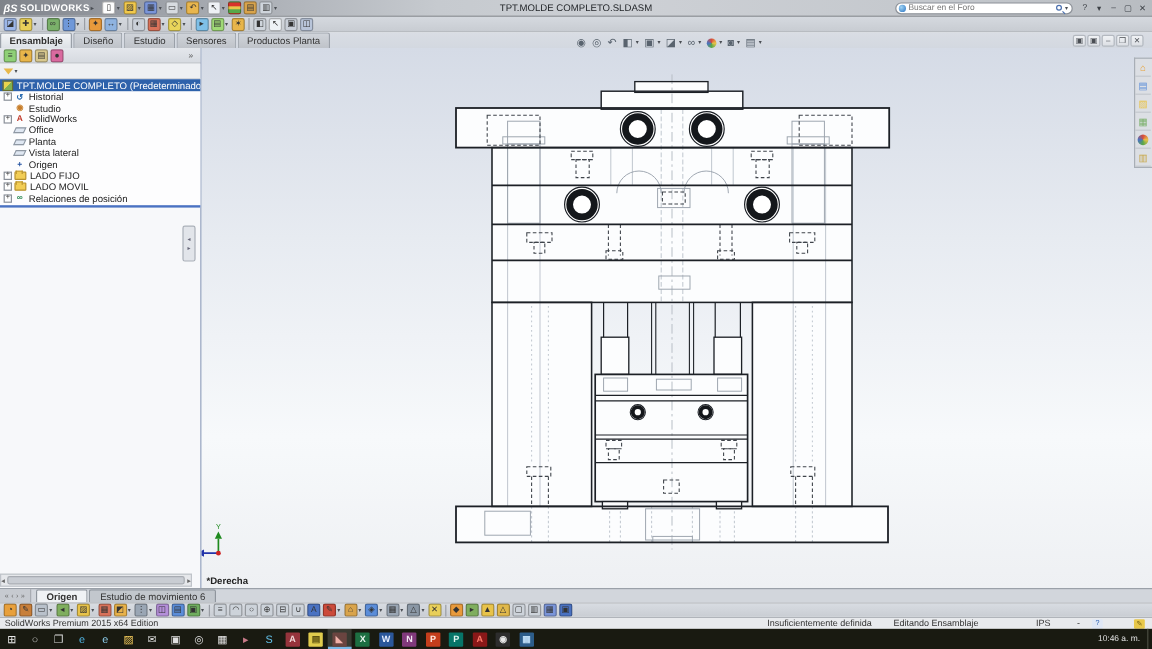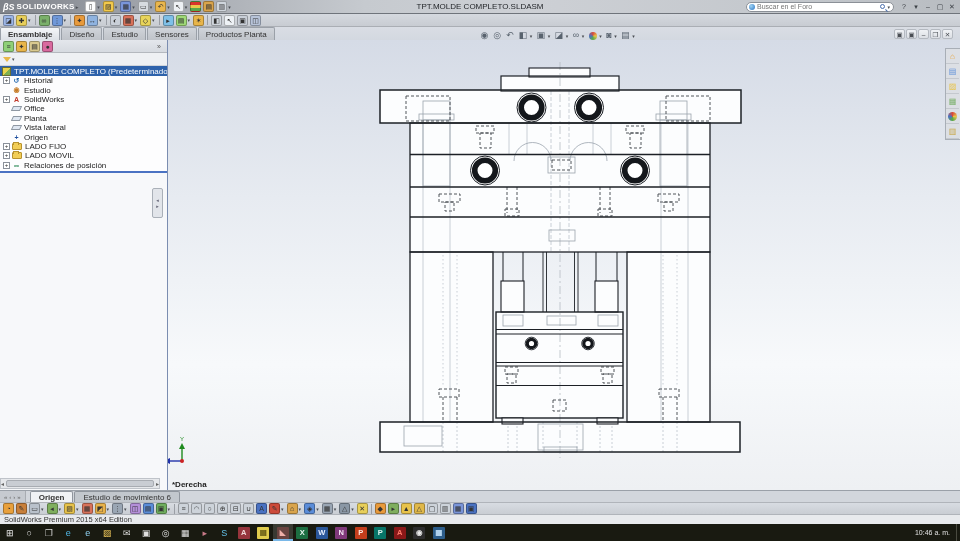--- a/index.html
+++ b/index.html
@@ -628,20 +628,28 @@
     <span class="tbtn">
       <span class="chip" style="background: rgb(122, 149, 217);">▦</span>
     </span>
     <span class="tbtn">
       <span class="chip" style="background: rgb(74, 114, 194);">▣</span>
     </span>
   </div>
 
 <div id="statusbar" class="abs">
   <span>SolidWorks Premium 2015 x64 Edition</span>
+  <div id="status-right">
+      <span style="margin-right: 18px;">Insuficientemente definida</span>
+      <span style="margin-right: 48px;">Editando Ensamblaje</span>
+      <span style="margin-right: 22px;">IPS</span>
+      <span style="margin-right: 10px;">-</span>
+      <span class="sic" style="background: rgb(223, 231, 245); color: rgb(42, 95, 174); margin-right: 26px;">?</span>
+      <span class="sic" style="background: rgb(232, 200, 74); color: rgb(107, 90, 16); margin-right: 2px;">✎</span>
+    </div>
 </div>
 
 <div id="taskbar" class="abs">
     <div class="tk">
       <span style="color: rgb(232, 232, 232);">⊞</span>
     </div>
     <div class="tk">
       <span style="color: rgb(216, 216, 216);">○</span>
     </div>
     <div class="tk">

